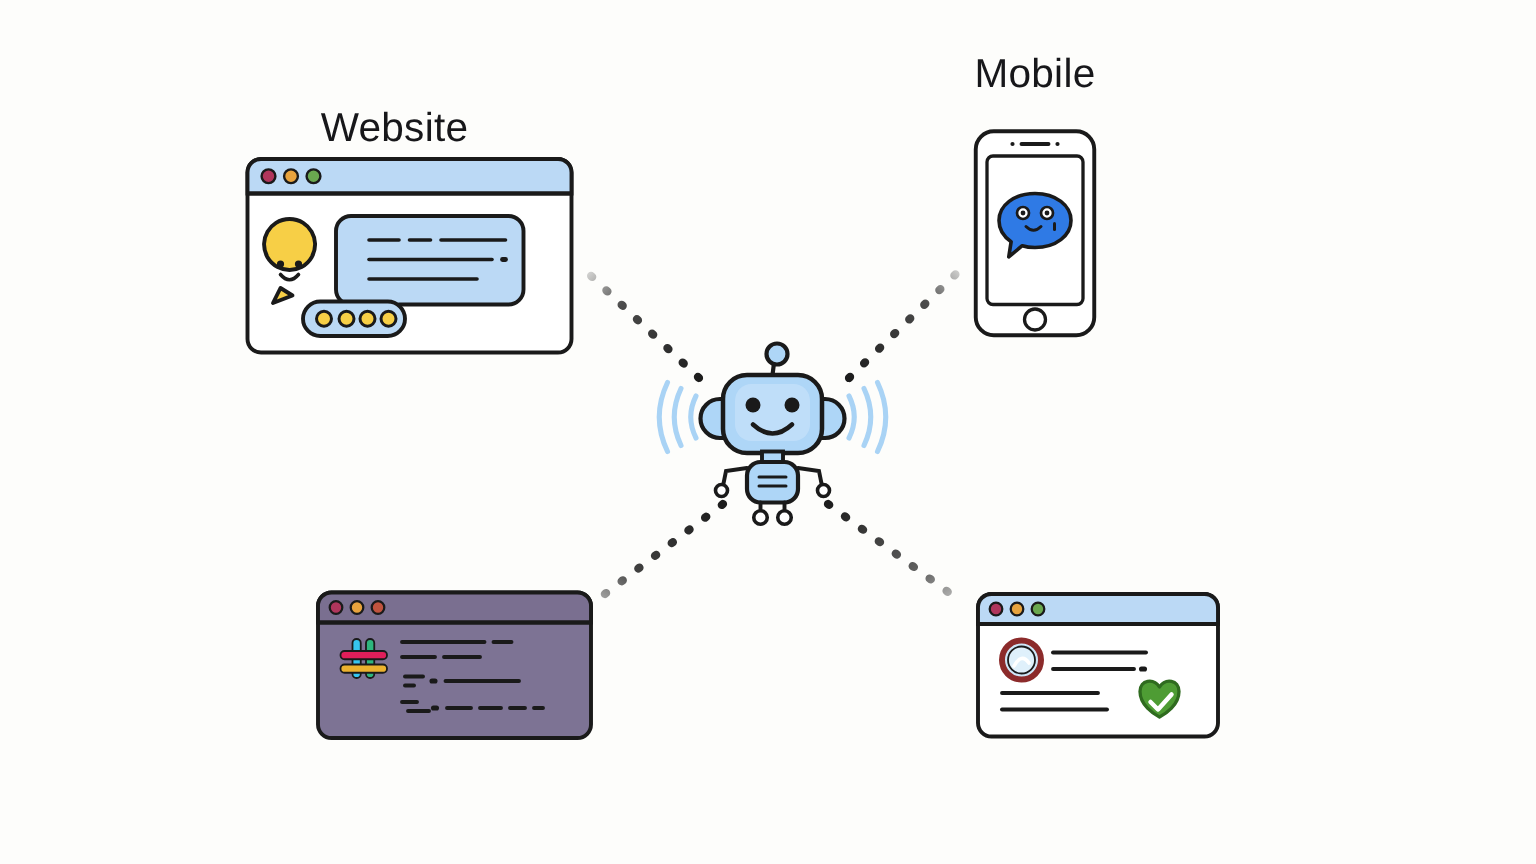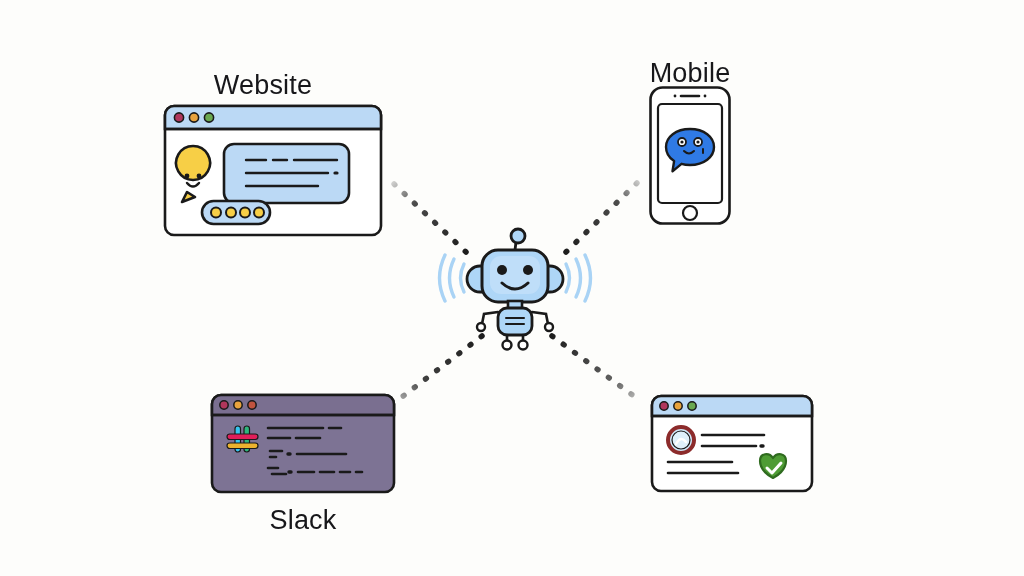--- a/index.html
+++ b/index.html
@@ -109,21 +109,21 @@
       <g>
         <rect x="39" y="97" width="68" height="23" rx="11.5" ry="11.5" fill="#bbd9f5" stroke="#1a1a1a" stroke-width="2.6"></rect>
         <circle cx="53" cy="108.5" r="5" fill="#f7cf46" stroke="#1a1a1a" stroke-width="2"></circle>
         <circle cx="68" cy="108.5" r="5" fill="#f7cf46" stroke="#1a1a1a" stroke-width="2"></circle>
         <circle cx="82" cy="108.5" r="5" fill="#f7cf46" stroke="#1a1a1a" stroke-width="2"></circle>
         <circle cx="96" cy="108.5" r="5" fill="#f7cf46" stroke="#1a1a1a" stroke-width="2"></circle>
       </g>
     </svg>
   </div>
 
-  <div class="label" style="left:576px;top:58px;width:228px;">Mobile</div>
+  <div class="label" style="left:576px;top:34px;width:228px;">Mobile</div>
 
   <div class="node" style="left:648px;top:85px;">
     <svg width="84" height="141" viewBox="0 0 84 141">
       <rect x="2.5" y="2.5" width="79" height="136" rx="12" ry="12" fill="#ffffff" stroke="#1a1a1a" stroke-width="2.6"></rect>
       <rect x="10" y="19" width="64" height="99" rx="4" ry="4" fill="#ffffff" stroke="#1a1a1a" stroke-width="2.2"></rect>
       <line x1="33" y1="11" x2="51" y2="11" stroke="#1a1a1a" stroke-width="2.6" stroke-linecap="round"></line>
       <circle cx="27" cy="11" r="1.4" fill="#1a1a1a"></circle>
       <circle cx="57" cy="11" r="1.4" fill="#1a1a1a"></circle>
       <circle cx="42" cy="128" r="7" fill="#ffffff" stroke="#1a1a1a" stroke-width="2.2"></circle>
 
@@ -169,21 +169,20 @@
         <line x1="62" y1="81" x2="76" y2="81"></line>
         <line x1="79" y1="79" x2="81" y2="79" stroke-width="3.4"></line>
         <line x1="88" y1="79" x2="104" y2="79"></line>
         <line x1="110" y1="79" x2="124" y2="79"></line>
         <line x1="130" y1="79" x2="140" y2="79"></line>
         <line x1="146" y1="79" x2="152" y2="79"></line>
       </g>
     </svg>
   </div>
 
-  <div class="label" style="left:193px;top:505px;width:220px;">Slack</div>
 
   <div class="node" style="left:650px;top:394px;">
     <svg width="164" height="99" viewBox="0 0 164 99">
       <rect x="2" y="2" width="160" height="95" rx="9" ry="9" fill="#ffffff" stroke="#1a1a1a" stroke-width="2.6"></rect>
       <path d="M2,11 a9,9 0 0 1 9,-9 h142 a9,9 0 0 1 9,9 v11 h-160 z" fill="#bbd9f5" stroke="#1a1a1a" stroke-width="2.6"></path>
       <line x1="2" y1="22" x2="162" y2="22" stroke="#1a1a1a" stroke-width="2.6"></line>
       <circle cx="14" cy="12" r="4.2" fill="#b0365c" stroke="#1a1a1a" stroke-width="1.5"></circle>
       <circle cx="28" cy="12" r="4.2" fill="#e8a33d" stroke="#1a1a1a" stroke-width="1.5"></circle>
       <circle cx="42" cy="12" r="4.2" fill="#6aa84f" stroke="#1a1a1a" stroke-width="1.5"></circle>
 

